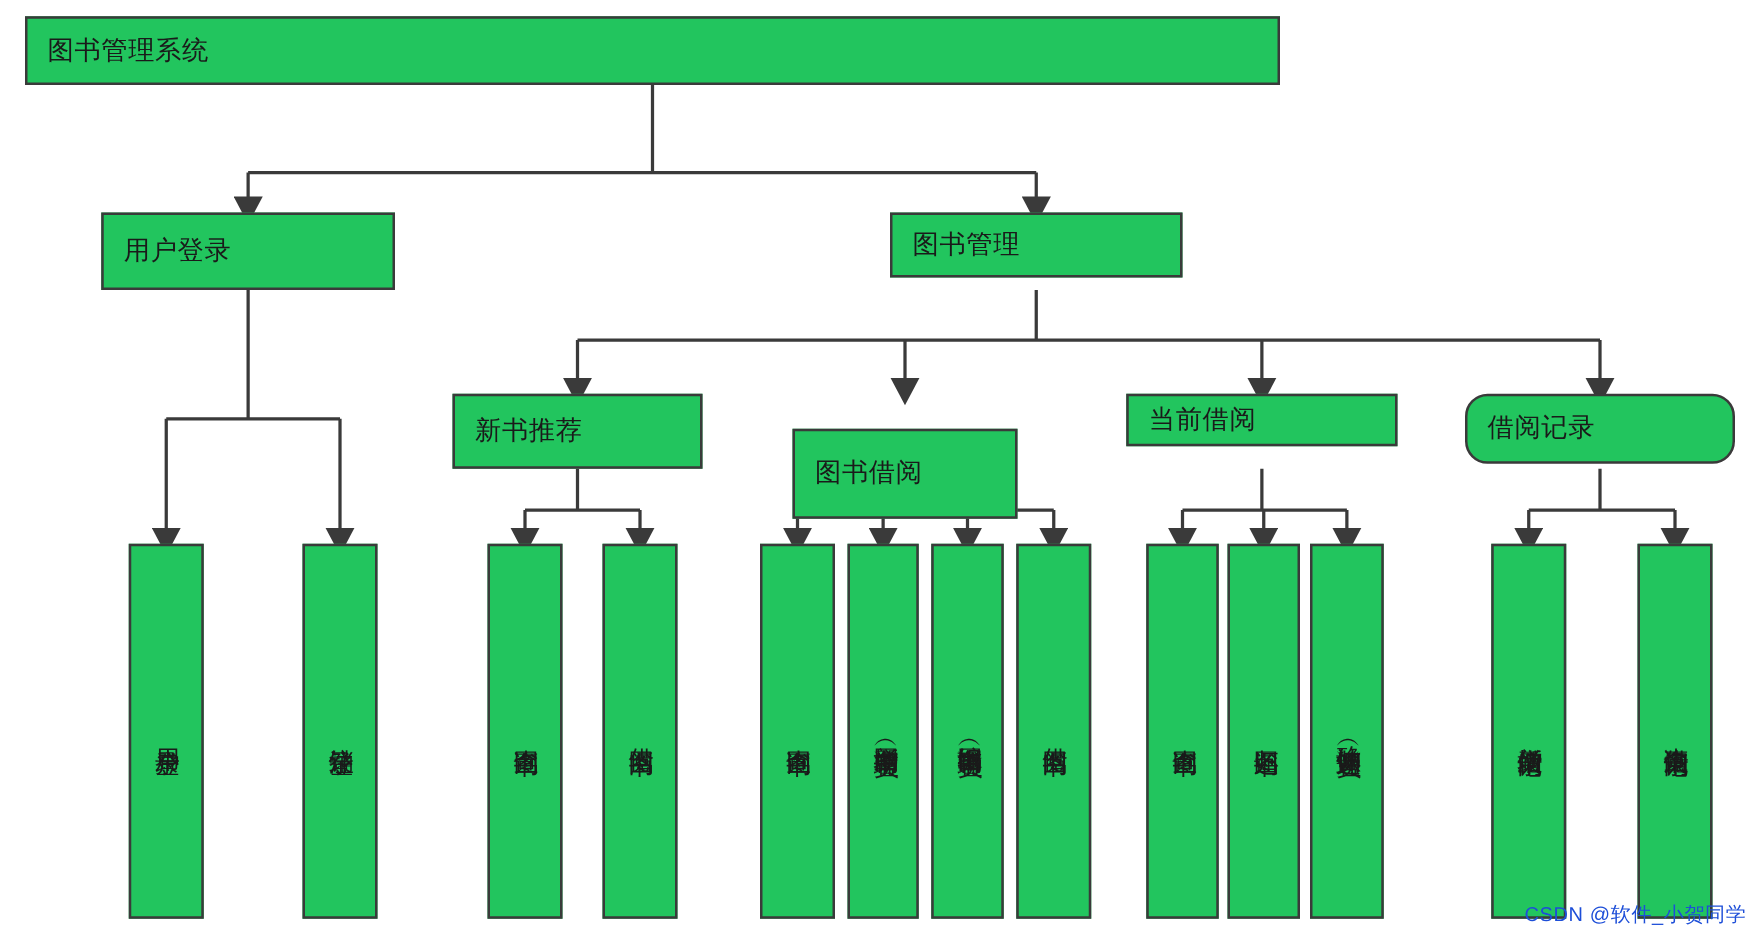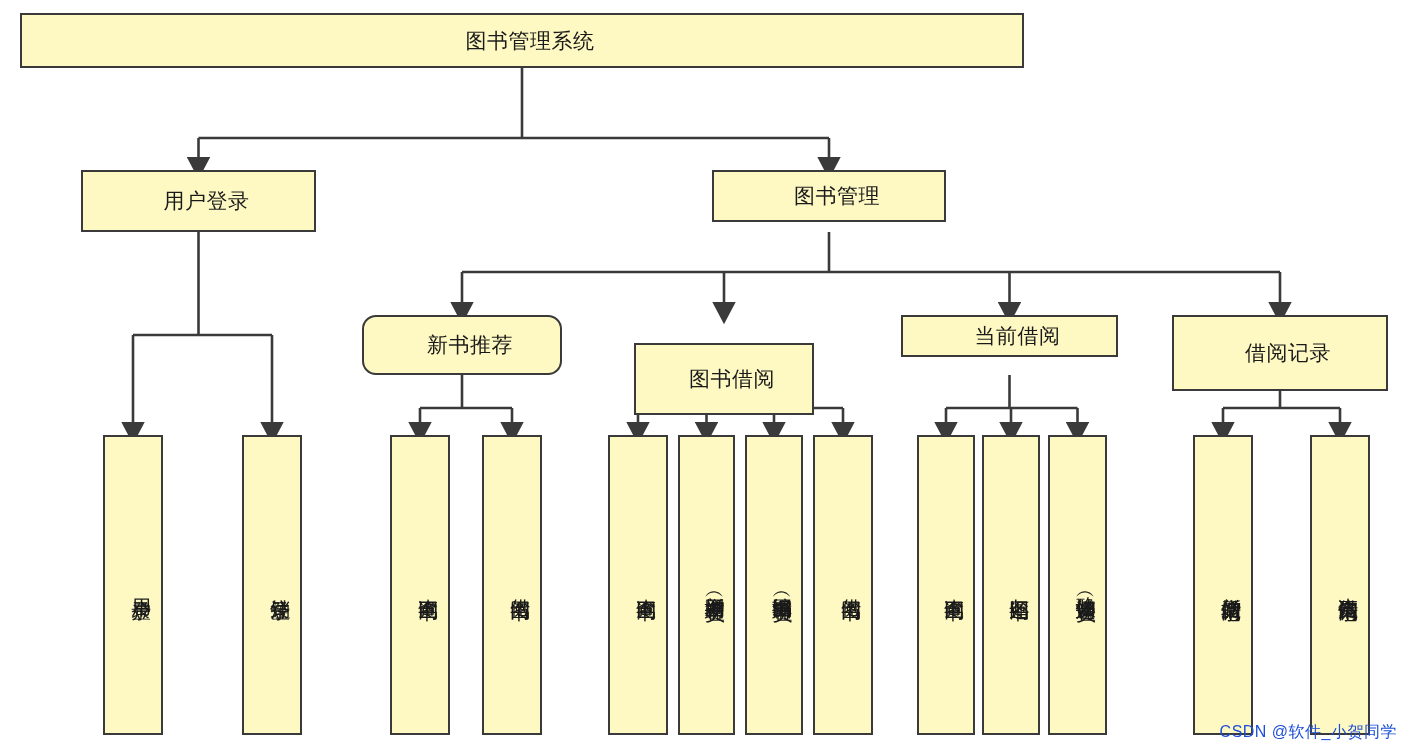--- a/index.html
+++ b/index.html
@@ -21,24 +21,24 @@
   }
   #diagram-svg {
     position: absolute;
     left: 0;
     top: 0;
   }
   .node-box {
     position: absolute;
     box-sizing: border-box;
     border: 2px solid #3a3a3a;
-    background: #fef9c3;
+    background: #22c55e;
     display: flex;
     align-items: center;
-    justify-content: center;
+    justify-content: flex-start;
     overflow: hidden;
     padding-left: 16px;
   }
   .node-label-h {
     font-size: 21px;
     color: #1a1a1a;
     line-height: 1.1;
     white-space: nowrap;
     letter-spacing: 0.5px;
   }
@@ -123,21 +123,21 @@
       </div>
       <div class="node-box" style="left: 712px; top: 170px; width: 234px; height: 52px;">
         <span class="node-label-h">图书管理</span>
       </div>
       <div class="node-box leaf-box" style="left: 103px; top: 435px; width: 60px; height: 300px;">
         <span class="node-label-v">用户登录</span>
       </div>
       <div class="node-box leaf-box" style="left: 242px; top: 435px; width: 60px; height: 300px;">
         <span class="node-label-v">注销登录</span>
       </div>
-      <div class="node-box" style="left: 362px; top: 315px; width: 200px; height: 60px; border-radius: 14px;">
+      <div class="node-box" style="left: 362px; top: 315px; width: 200px; height: 60px;">
         <span class="node-label-h">新书推荐</span>
       </div>
       <div class="node-box leaf-box" style="left: 390px; top: 435px; width: 60px; height: 300px;">
         <span class="node-label-v">查询图书</span>
       </div>
       <div class="node-box leaf-box" style="left: 482px; top: 435px; width: 60px; height: 300px;">
         <span class="node-label-v">借阅图书</span>
       </div>
       <div class="node-box" style="left: 634px; top: 315px; width: 180px; height: 72px; margin-top: 28px;">
         <span class="node-label-h">图书借阅</span>
@@ -159,21 +159,21 @@
       </div>
       <div class="node-box leaf-box" style="left: 917px; top: 435px; width: 58px; height: 300px;">
         <span class="node-label-v">查询图书</span>
       </div>
       <div class="node-box leaf-box" style="left: 982px; top: 435px; width: 58px; height: 300px;">
         <span class="node-label-v">归还图书</span>
       </div>
       <div class="node-box leaf-box" style="left: 1048px; top: 435px; width: 59px; height: 300px;">
         <span class="node-label-v">确认归还（管理员）</span>
       </div>
-      <div class="node-box" style="left: 1172px; top: 315px; width: 216px; height: 76px;">
+      <div class="node-box" style="left: 1172px; top: 315px; width: 216px; height: 56px; border-radius: 18px;">
         <span class="node-label-h">借阅记录</span>
       </div>
       <div class="node-box leaf-box" style="left: 1193px; top: 435px; width: 60px; height: 300px;">
         <span class="node-label-v">新增借阅记录</span>
       </div>
       <div class="node-box leaf-box" style="left: 1310px; top: 435px; width: 60px; height: 300px;">
         <span class="node-label-v">查询借阅记录</span>
       </div>
     </div>
 

